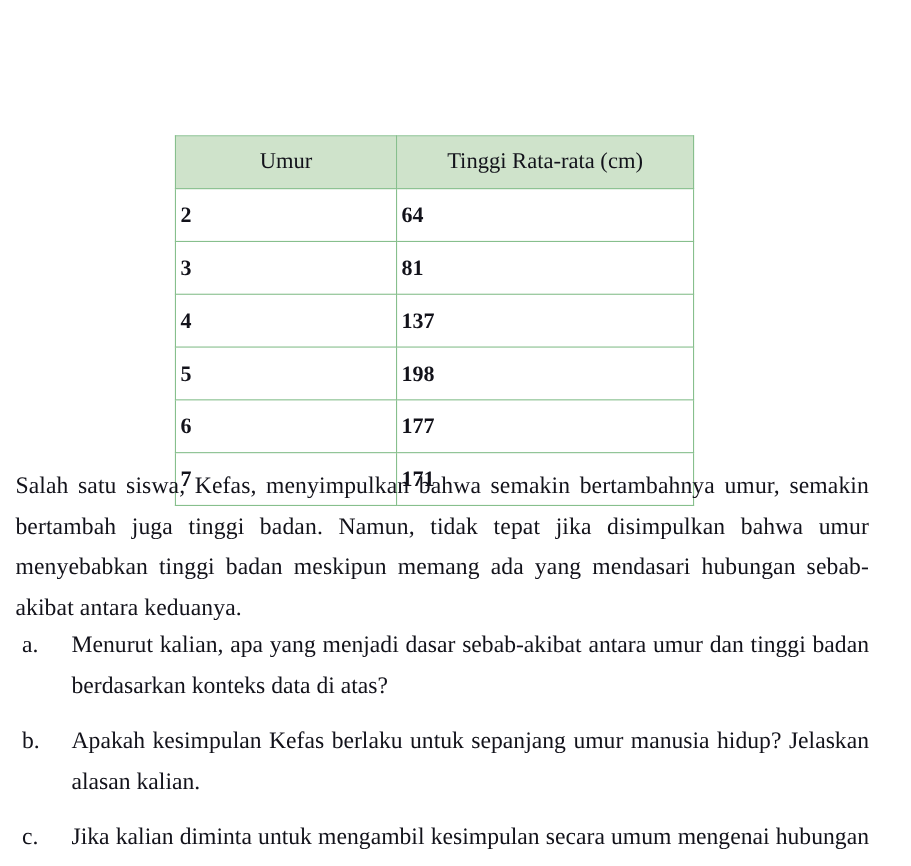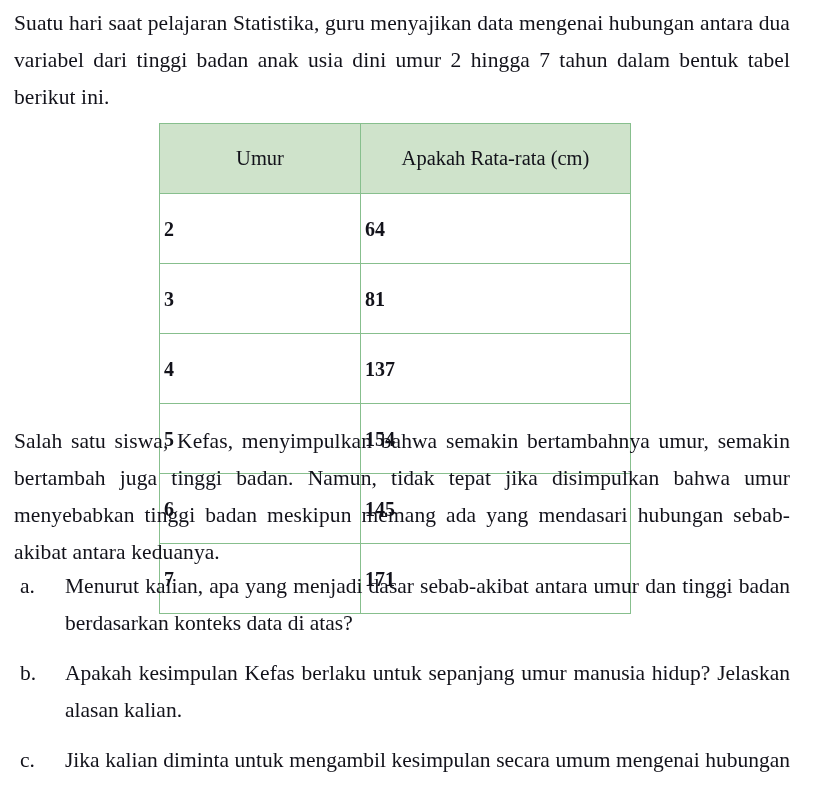--- a/index.html
+++ b/index.html
@@ -53,21 +53,21 @@
     background: #ffffff;
   }
   table.data-table col.c1 { width: 201px; }
   table.data-table col.c2 { width: 270px; }
 
   table.data-table th,
   table.data-table td {
     border: 1.5px solid #87bf8d;
     height: 41px;
     vertical-align: middle;
-    padding: 14px 4px;
+    padding: 3px 4px;
     font-size: 20.5px;
     line-height: 1;
   }
   table.data-table thead th {
     background: #cfe3cb;
     font-weight: normal;
     font-size: 20.5px;
   }
   table.data-table tbody td {
     font-weight: 600;
@@ -104,54 +104,53 @@
     font-size: 21.5px;
     line-height: 37px;
   }
   .qlist .qtext { display: block; font-family: Liberation Serif, serif; }
 </style>
 </head>
 <body>
 
 <div class="page">
 
-  <p class="para" id="intro-para">Suatu hari saat pelajaran Statistika, guru menyajikan data mengenai hubungan antara dua variabel dari tinggi badan anak usia dini umur 2 hingga 7 tahun dalam bentuk tabel berikut ini.</p>
 
   <div class="table-wrap">
     <table class="data-table">
       <colgroup>
         <col class="c1">
         <col class="c2">
       </colgroup>
       <thead>
         <tr>
           <th>Umur</th>
-          <th>Apakah Rata-rata (cm)</th>
+          <th>Tinggi Rata-rata (cm)</th>
         </tr>
       </thead>
       <tbody>
         <tr>
           <td>2</td>
           <td>64</td>
         </tr>
         <tr>
           <td>3</td>
           <td>81</td>
         </tr>
         <tr>
           <td>4</td>
           <td>137</td>
         </tr>
         <tr>
           <td>5</td>
-          <td>154</td>
+          <td>198</td>
         </tr>
         <tr>
           <td>6</td>
-          <td>145</td>
+          <td>177</td>
         </tr>
         <tr>
           <td>7</td>
           <td>171</td>
         </tr>
       </tbody>
     </table>
   </div>
 
   <p class="para" id="kefas-para">Salah satu siswa, Kefas, menyimpulkan bahwa semakin bertambahnya umur, semakin bertambah juga tinggi badan. Namun, tidak tepat jika disimpulkan bahwa umur menyebabkan tinggi badan meskipun memang ada yang mendasari hubungan sebab-akibat antara keduanya.</p>

